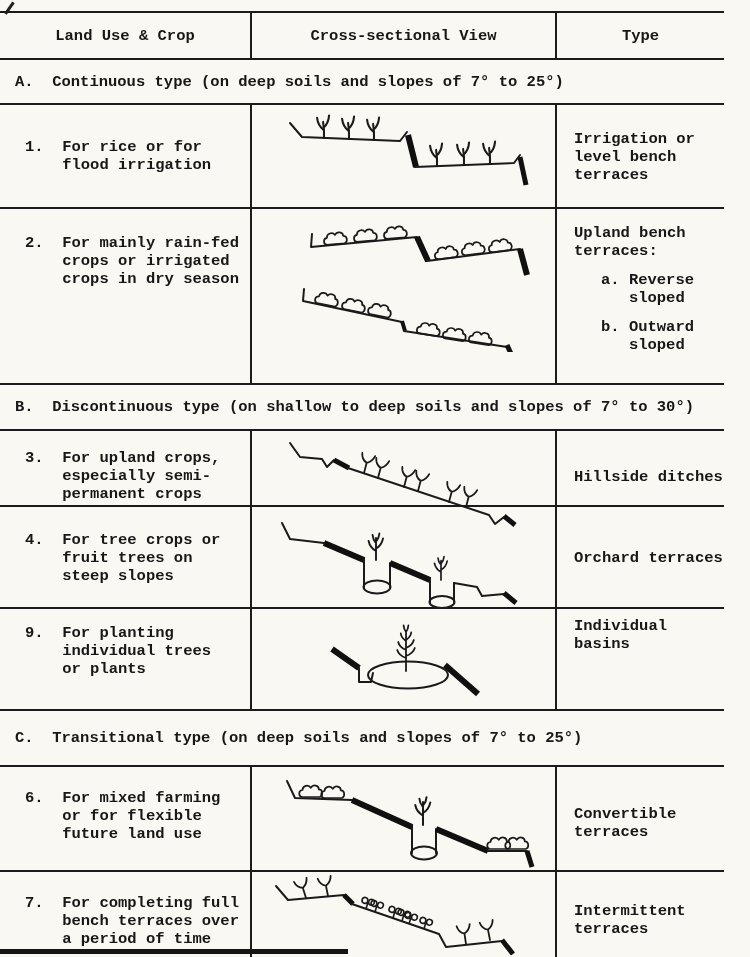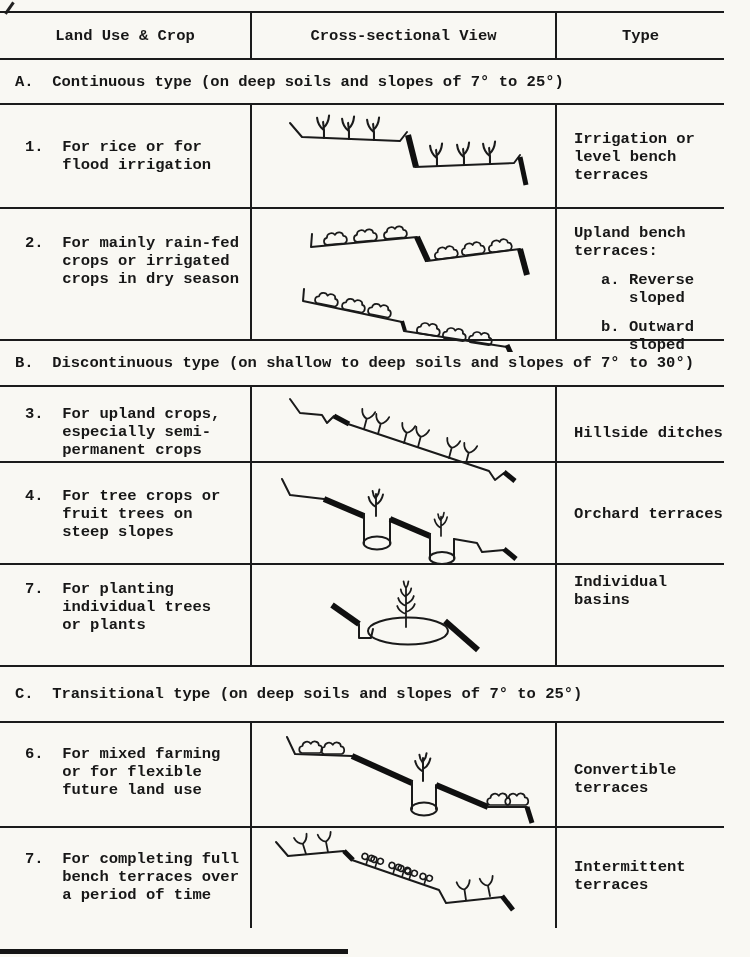--- a/index.html
+++ b/index.html
@@ -6,21 +6,21 @@
   .page{
     position:relative; width:750px; height:957px; overflow:hidden;
     background:#f9f8f3;
     font-family:"Liberation Mono","DejaVu Sans Mono",monospace;
     font-weight:700; color:#171717;
     font-size:15.5px; line-height:18px;
   }
   .corner-mark{position:absolute;left:8px;top:1px;width:2.5px;height:14px;background:#222;transform:rotate(35deg);}
   .tbl{position:absolute; left:0; top:11px; width:724px;}
   .row{display:flex; box-sizing:border-box; border-top:2px solid #1b1b1b; background:transparent;}
-  .h47{height:47px}.h45{height:45px}.h104{height:104px}.h145{height:132px}.h46{height:46px}
+  .h47{height:47px}.h45{height:45px}.h104{height:104px}.h145{height:176px}.h46{height:46px}
   .h100{height:76px}.h102{height:102px}.h48{height:56px}.h105{height:105px}
   .cell{box-sizing:border-box; height:100%;}
   .c1{width:252px; border-right:2px solid #1b1b1b;}
   .c2{width:305px; border-right:2px solid #1b1b1b;}
   .c3{flex:1;}
   .hdr{display:flex; align-items:center; justify-content:center; white-space:pre;}
   .section{display:flex; align-items:center; padding-left:15px; white-space:pre;}
   .pre{white-space:pre;}
   .land{padding-left:25px;}
   .type{padding-left:17px;}
@@ -187,21 +187,21 @@
           <ellipse class="t2" cx="190" cy="95" rx="12.5" ry="6"></ellipse>
           <use href="#g-tree" transform="translate(189,73) scale(0.88)"></use>
           <path class="t2" d="M202,76 L225,80 L230,89 L252,87"></path>
           <path class="t5" d="M252,86 L264,96"></path>
         </svg>
       </div>
       <div class="cell c3 type pre tp42"><span>Orchard terraces</span></div>
     </div>
 
     <div class="row h102">
-      <div class="cell c1 land pre p15"><span>7.  For planting
+      <div class="cell c1 land pre p15"><span>9.  For planting
     individual trees
     or plants</span></div>
       <div class="cell c2 diag">
         <svg width="303" height="100" viewBox="0 0 303 100">
           <path class="t6" d="M80,40 L107,59"></path>
           <path class="t2" d="M107,59 L107,73 L119,73 L121,64"></path>
           <ellipse class="t2" cx="156" cy="66" rx="40" ry="13.5"></ellipse>
           <use href="#g-talltree" transform="translate(154,62)"></use>
           <path class="t6" d="M193,56 L226,85"></path>
         </svg>

